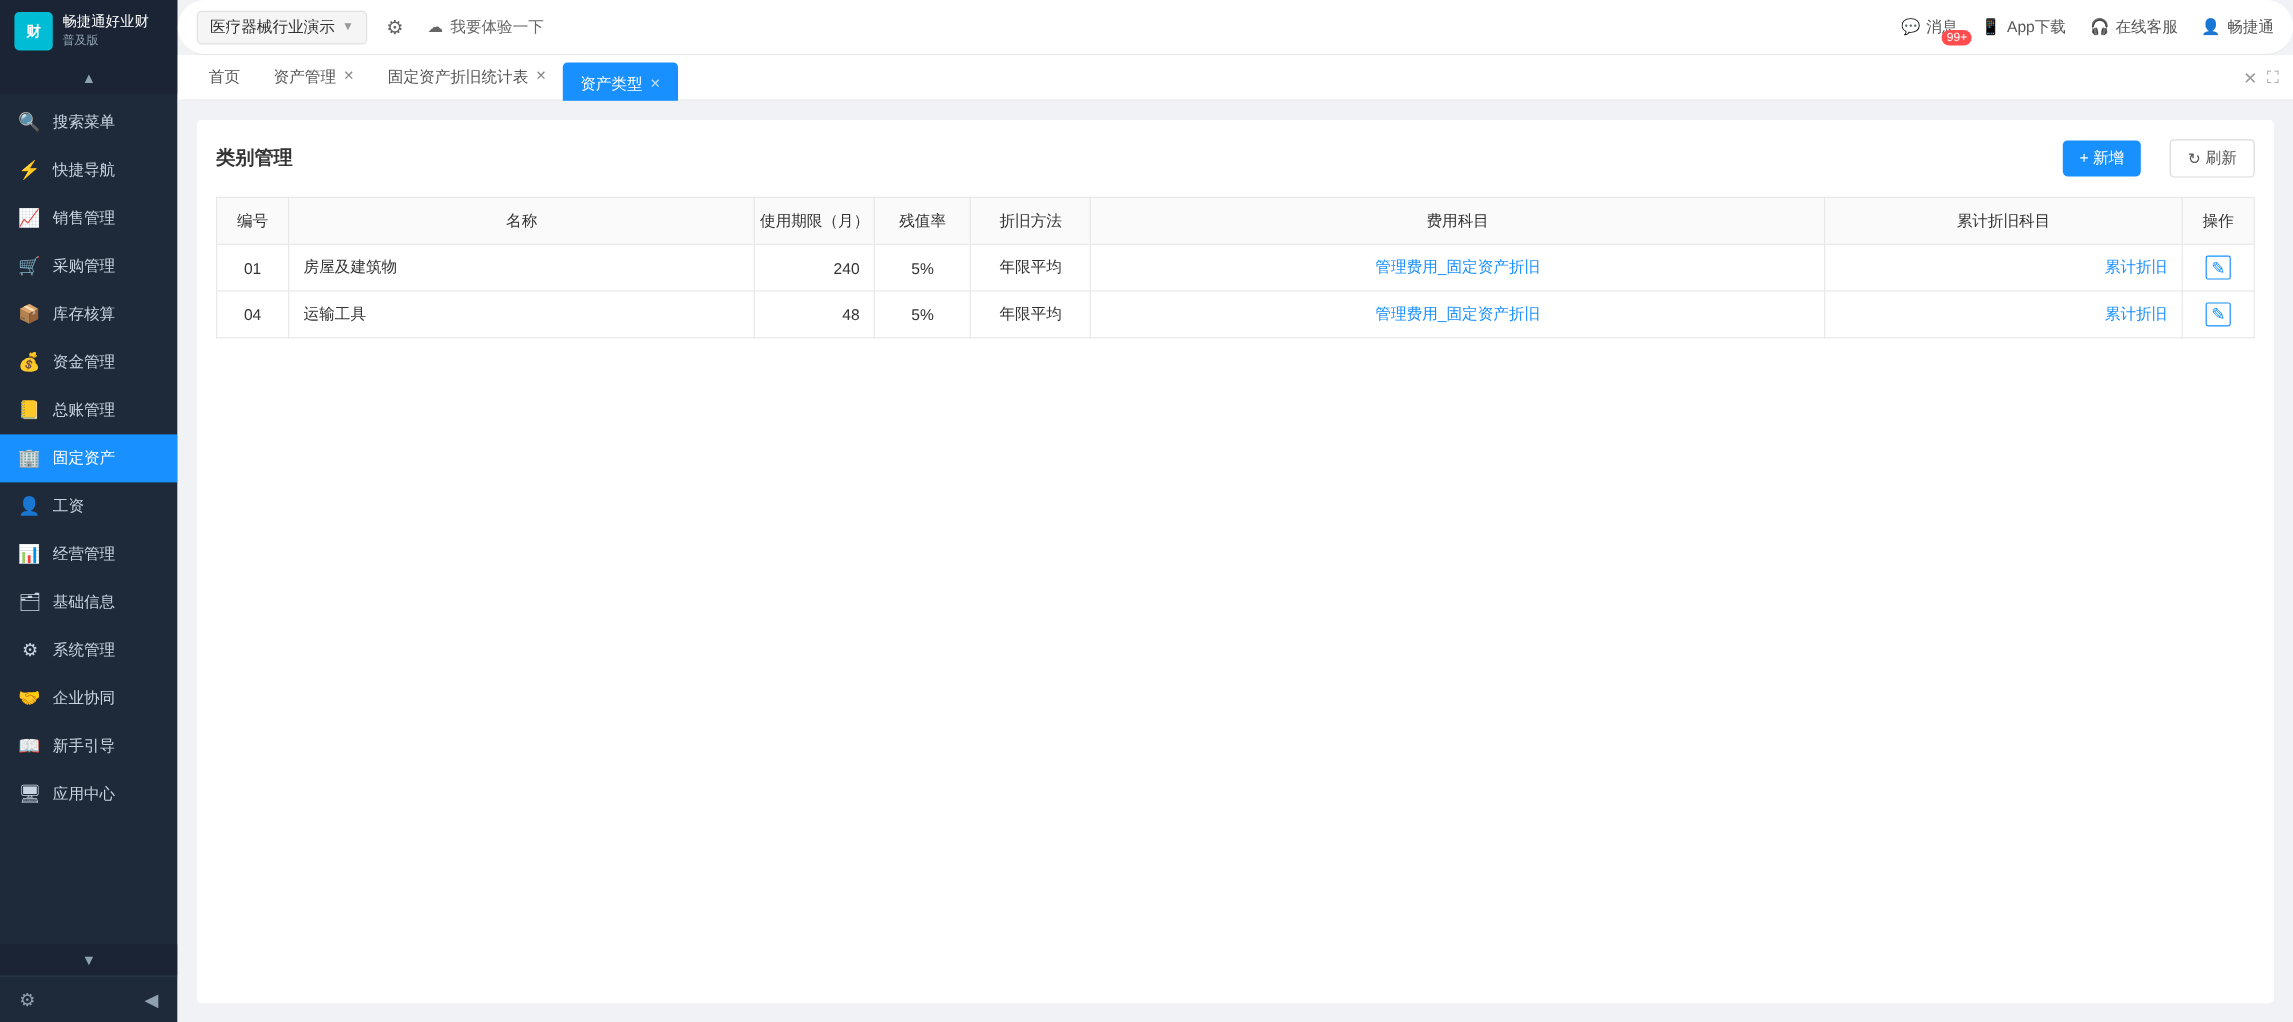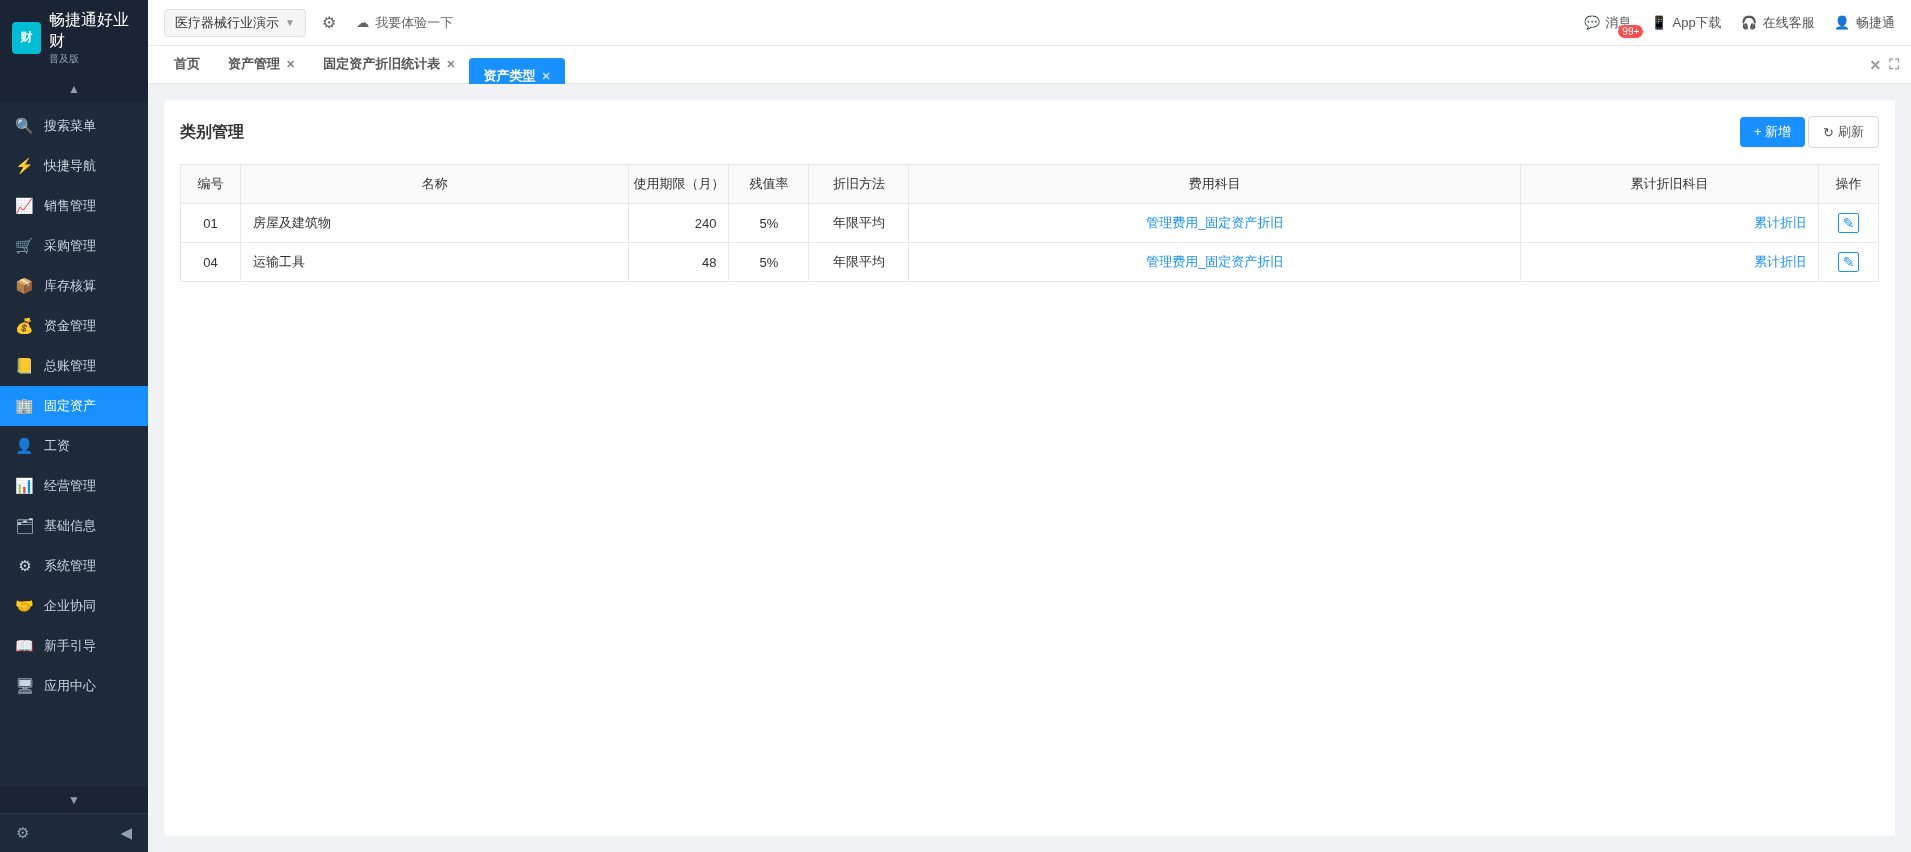--- a/index.html
+++ b/index.html
@@ -28,21 +28,21 @@
       height: 32px;
       background: #00bcd4;
       border-radius: 4px;
       display: flex;
       align-items: center;
       justify-content: center;
       color: white;
       font-size: 12px;
       font-weight: bold;
     }
-    .sidebar-logo-text { font-size: 16px; color: #fff; line-height: 1.3; }
+    .sidebar-logo-text { font-size: 12px; color: #fff; line-height: 1.3; }
     .sidebar-logo-sub { font-size: 10px; color: #8fa0b0; }
     .sidebar-nav { flex: 1; overflow-y: auto; padding: 4px 0; }
     .sidebar-nav::-webkit-scrollbar { width: 4px; }
     .sidebar-nav::-webkit-scrollbar-thumb { background: #3a4a5a; }
     .sidebar-item {
       display: flex;
       align-items: center;
       gap: 10px;
       padding: 11px 16px;
       cursor: pointer;
@@ -80,20 +80,21 @@
 
     
     .topbar {
       background: #fff;
       border-bottom: 1px solid #e8e8e8;
       display: flex;
       align-items: center;
       padding: 0 16px;
       height: 46px;
       gap: 12px;
+      border-radius: 23px;
     }
     .topbar-selector {
       display: flex;
       align-items: center;
       gap: 6px;
       background: #f5f5f5;
       border: 1px solid #e0e0e0;
       border-radius: 4px;
       padding: 4px 10px;
       cursor: pointer;
@@ -143,24 +144,24 @@
       min-width: 18px;
       text-align: right;
       margin-top: 17px;
     }
 
     
     .tabbar {
       background: #fff;
       border-bottom: 1px solid #e8e8e8;
       display: flex;
+      align-items: center;
       padding: 0 12px;
       height: 38px;
       gap: 0;
-      font-weight: bold;
     }
     .tab {
       display: flex;
       align-items: center;
       gap: 6px;
       padding: 0 14px;
       height: 38px;
       cursor: pointer;
       font-size: 13px;
       color: #555;
@@ -207,21 +208,21 @@
       justify-content: space-between;
       margin-bottom: 16px;
     }
     .page-title {
       font-size: 16px;
       font-weight: bold;
       color: #333;
     }
     .page-actions {
       display: flex;
-      gap: 3px;
+      gap: 24px;
       align-items: center;
     }
     .btn-primary {
       background: #1890ff;
       color: #fff;
       border: none;
       border-radius: 4px;
       padding: 6px 14px;
       cursor: pointer;
       font-size: 13px;

